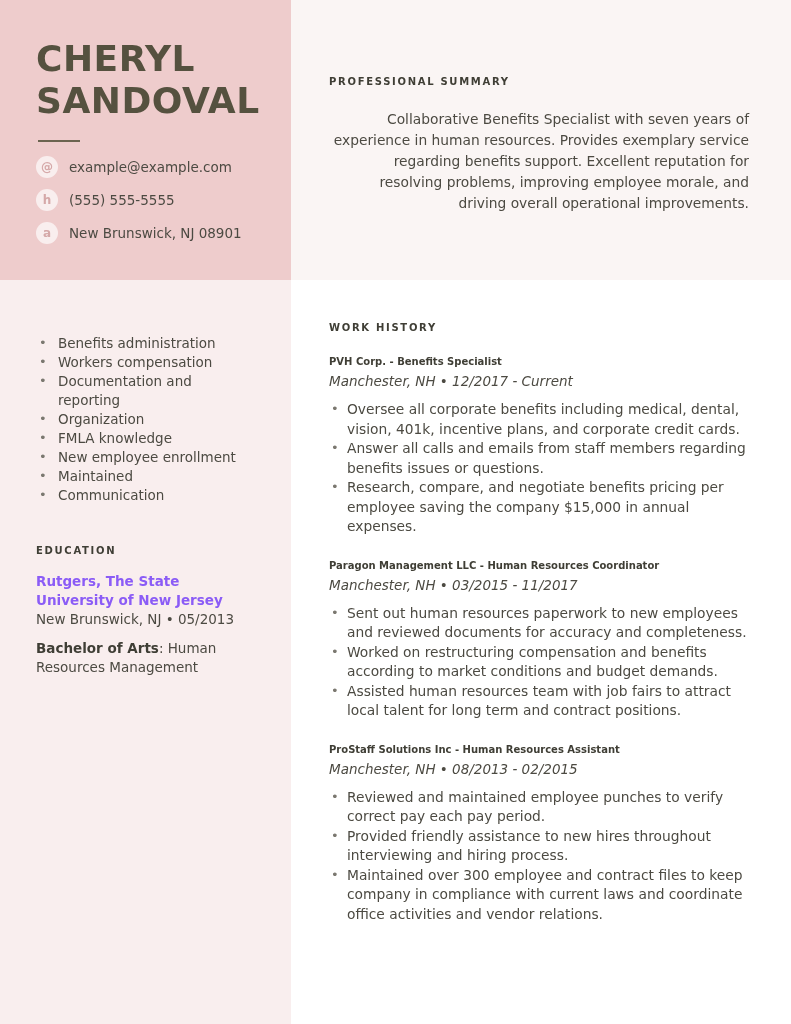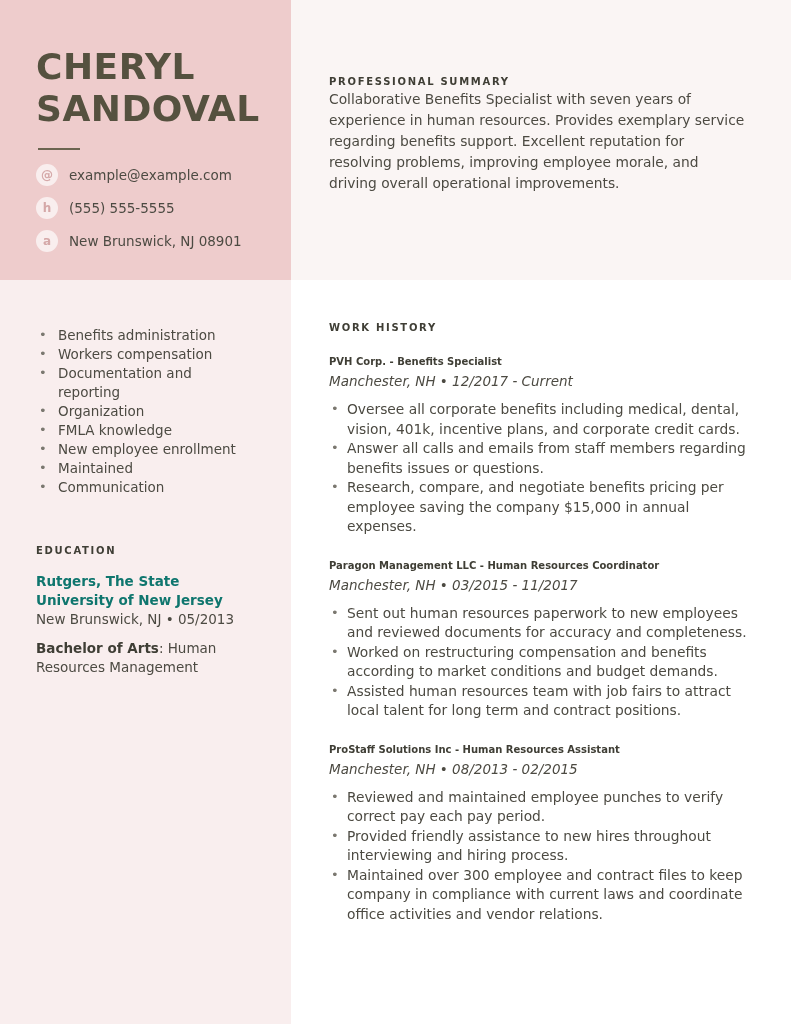--- a/index.html
+++ b/index.html
@@ -43,21 +43,21 @@
     width: 500px; height: 744px;
     background: #ffffff;
   }
 
   
   .col-left {
     position: absolute;
     left: 0; top: 0;
     width: 291px; height: 1024px;
     box-sizing: border-box;
-    padding: 16px 36px;
+    padding: 8px 36px;
     border-radius: 10px;
   }
   .name-block {
     padding-top: 30px;
   }
   .name-line {
     font-family: "DejaVu Sans", sans-serif;
     font-weight: bold;
     font-size: 36px;
     line-height: 42px;
@@ -103,21 +103,21 @@
     font-weight: bold;
     letter-spacing: 1.7px;
     color: #3f3e35;
     text-transform: uppercase;
   }
   #skills-section { position: absolute; left: 36px; top: 322px; width: 220px; }
   #education-section { position: absolute; left: 36px; top: 545px; width: 222px; }
 
   .skill-list {
     list-style: none;
-    margin: 4px 0 0 0;
+    margin: 12px 0 0 0;
     padding: 0;
   }
   .skill-item {
     position: relative;
     padding-left: 22px;
     font-size: 13.5px;
     line-height: 19px;
     color: #4c4a42;
     margin-bottom: 0px;
   }
@@ -128,45 +128,46 @@
     top: -1px;
     color: #7b7870;
     font-size: 13px;
   }
 
   .edu-block { margin-top: 16px; }
   .edu-school {
     font-size: 13.5px;
     font-weight: bold;
     line-height: 19px;
-    color: #0f766e;
+    color: #8b5cf6;
   }
   .edu-meta {
     font-size: 13.5px;
     line-height: 19px;
     color: #4c4a42;
   }
   .edu-degree {
     font-size: 13.5px;
     line-height: 19px;
     color: #4c4a42;
     margin-top: 10px;
   }
   .edu-degree .deg-name {
     font-weight: bold;
     color: #3f3e35;
   }
   #summary-section { position: absolute; left: 329px; top: 76px; width: 420px; }
   #work-section   { position: absolute; left: 329px; top: 322px; width: 425px; }
 
   .summary-text {
-    margin-top: 2px;
+    margin-top: 22px;
     font-size: 13.8px;
     line-height: 21px;
     color: #4c4a42;
+    text-align: right;
   }
 
   .job { margin-top: 19px; }
   #work-section .job:first-of-type { margin-top: 17px; }
   .job-title {
     font-size: 10px;
     font-weight: bold;
     color: #3f3e35;
     line-height: 19px;
   }

